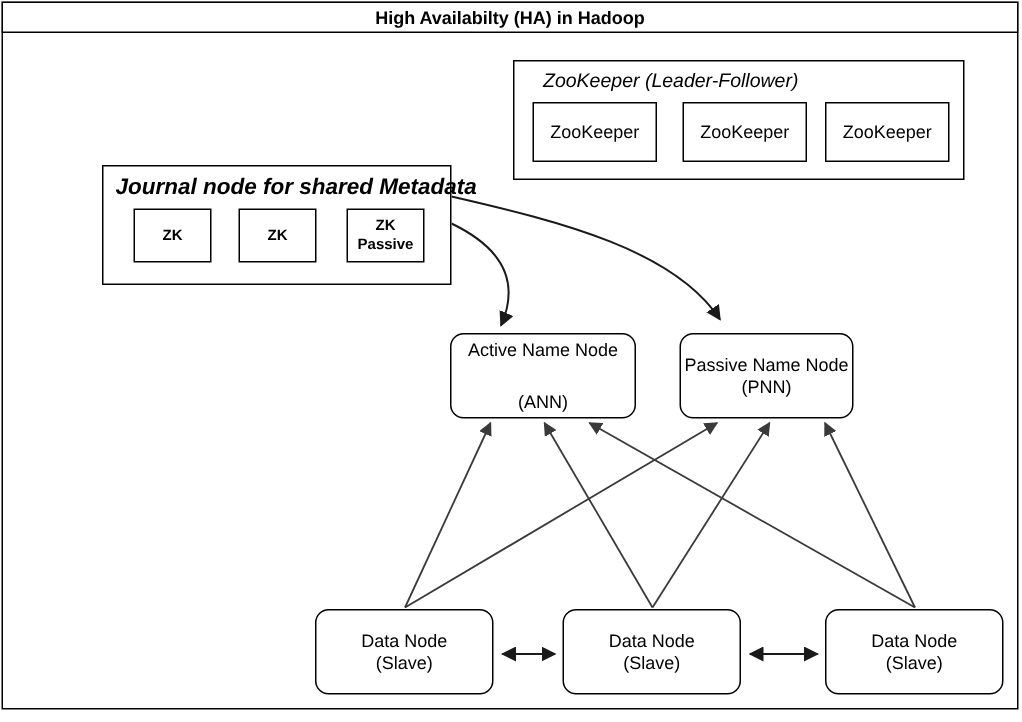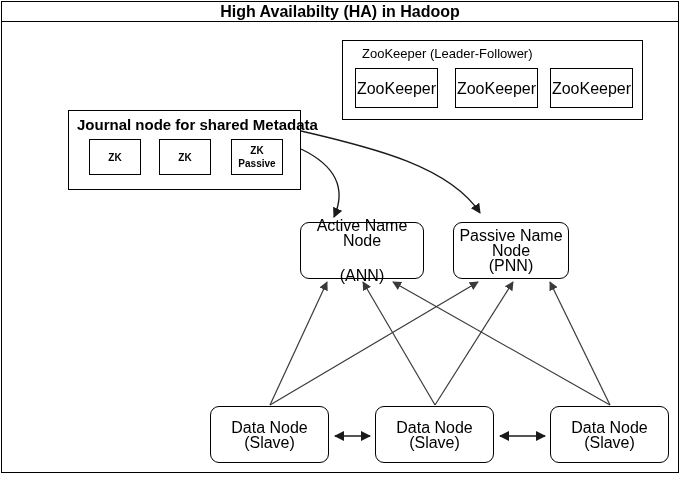--- a/index.html
+++ b/index.html
@@ -19,42 +19,43 @@
     background: transparent;
   }
   .titlebar {
     position: absolute;
     box-sizing: border-box;
     border: 1px solid #000000;
     background: #ffffff;
     display: flex;
     align-items: center;
     justify-content: center;
-    font-size: 16px;
+    font-size: 12px;
     font-weight: bold;
   }
   .box {
     position: absolute;
     box-sizing: border-box;
     border: 1px solid #000000;
     background: #ffffff;
   }
   .group-label {
     position: absolute;
     white-space: nowrap;
+    font-style: italic;
   }
   .zk-group-label { left: 19px; top: 5px; font-size: 13px; }
   .journal-label { left: 8px; top: 5px; font-size: 15px; font-weight: bold; }
   .center-text {
     display: flex;
     flex-direction: column;
     align-items: center;
     justify-content: center;
     text-align: center;
-    font-size: 16px;
+    font-size: 12px;
     line-height: 15px;
   }
   .rounded { border-radius: 9px; }
   .small-bold { font-size: 10px; font-weight: bold; line-height: 13px; }
   .arrows {
     position: absolute;
     left: 0; top: 0;
     pointer-events: none;
   }
 </style>

